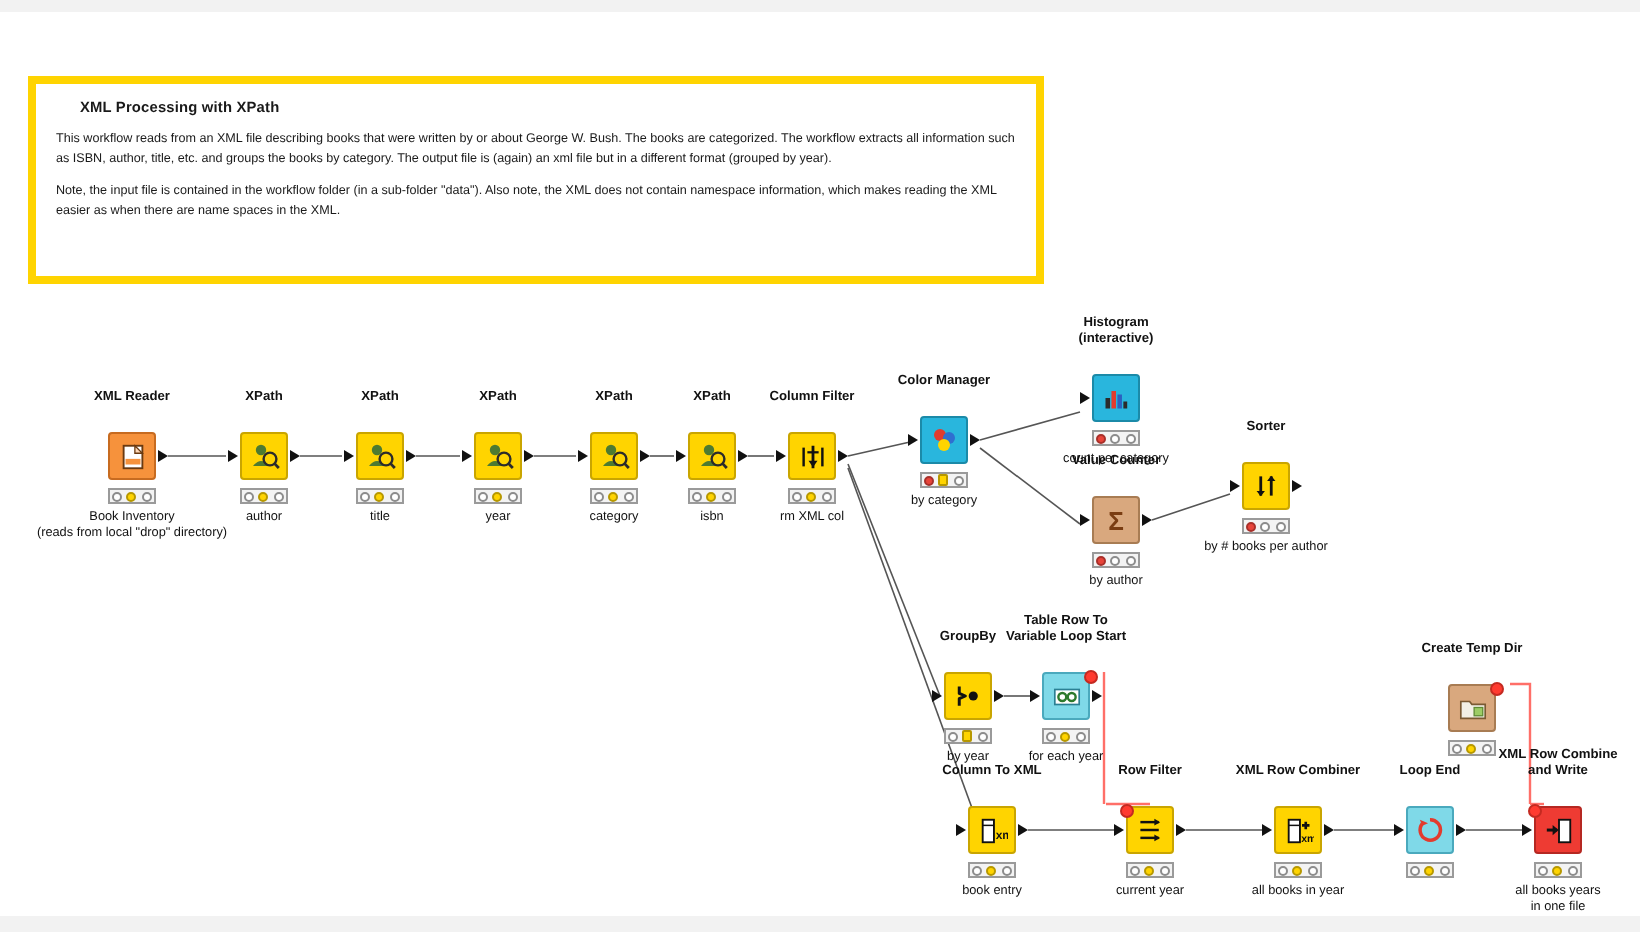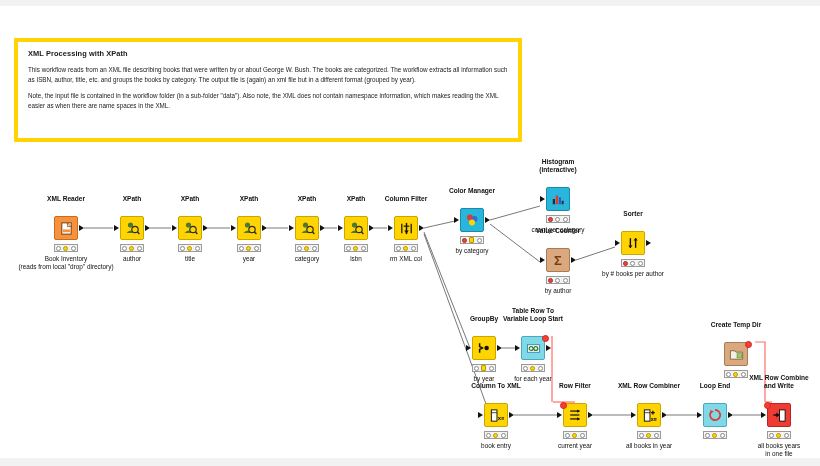--- a/index.html
+++ b/index.html
@@ -21,21 +21,21 @@
   .annotation{
     position:absolute;
     left:14px;top:38px;width:508px;height:104px;
     background:#ffffff;
     border:4px solid #ffd400;
     box-sizing:border-box;
     padding:7px 10px 6px 10px;
   }
   .annotation .atitle{
     font-size:7.4px;font-weight:bold;color:#1a1a1a;
-    margin:0 0 7px 0;letter-spacing:.1px;
+    margin:0 0 7px 12px;letter-spacing:.1px;
   }
   .annotation .apara{
     font-size:6.3px;line-height:1.52;color:#1a1a1a;
     margin:0 0 7px 0;
   }
 
   
   .node{position:absolute;width:0;height:0;}
   .node .ntitle{
     position:absolute;

